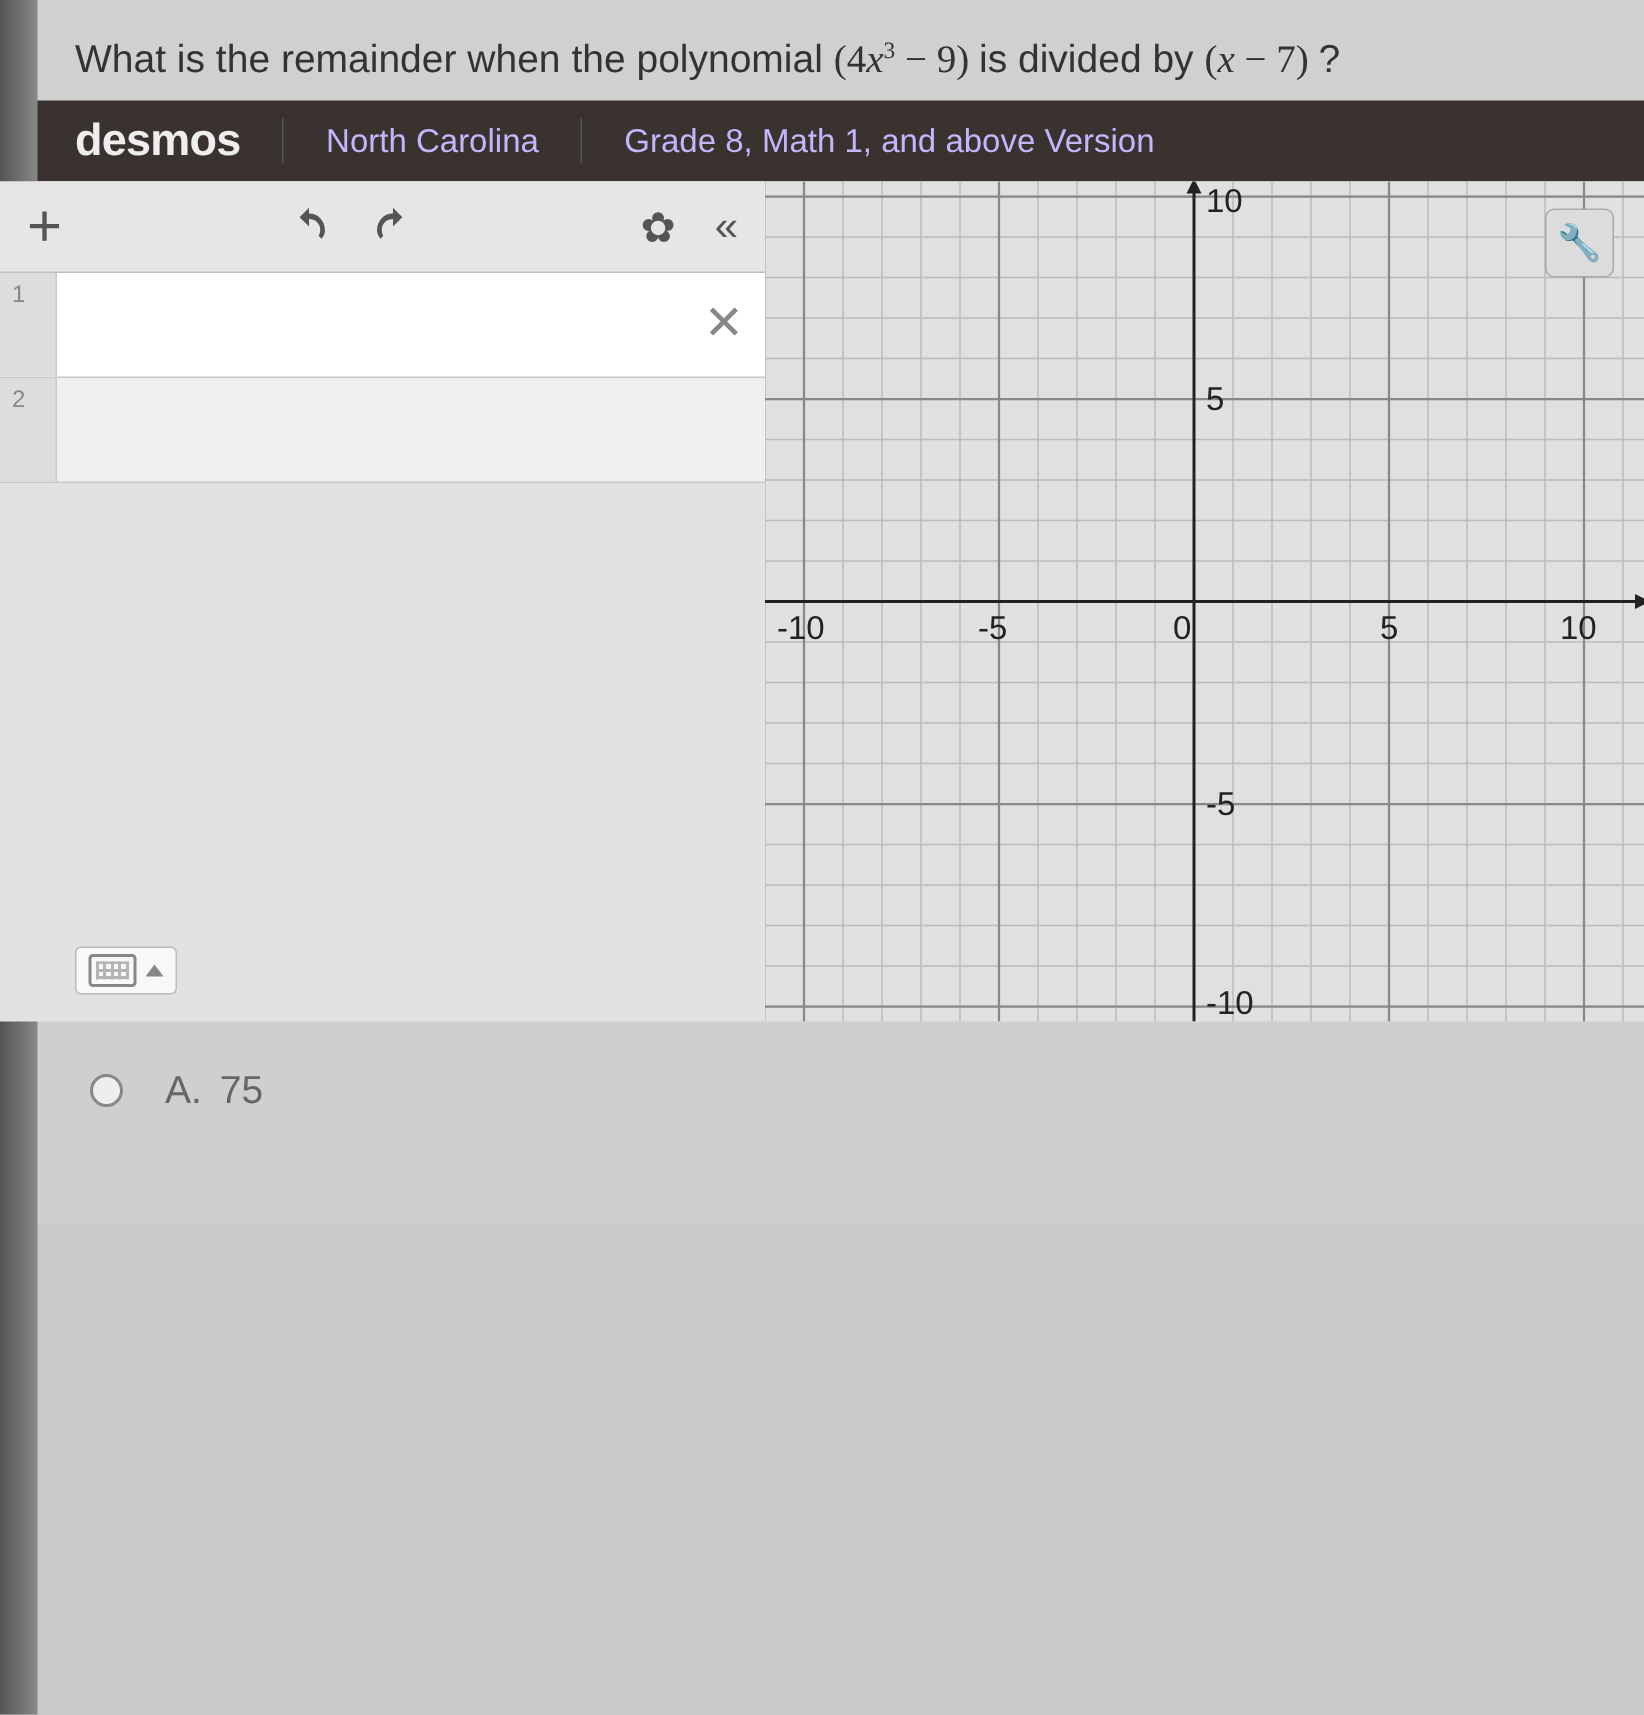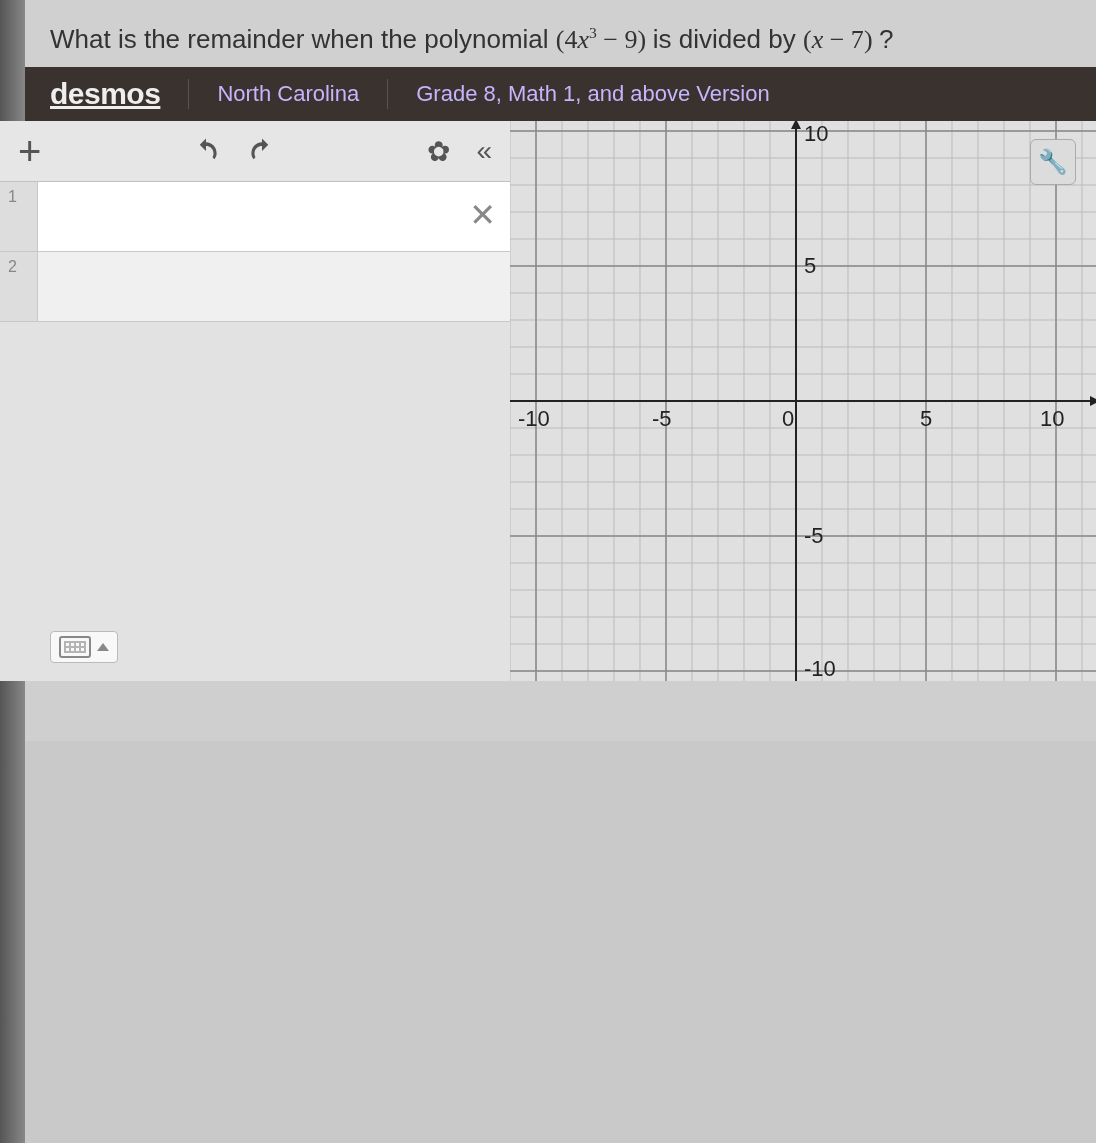--- a/index.html
+++ b/index.html
@@ -35,21 +35,20 @@
     color: #ddd;
     padding: 10px 30px 10px 50px;
     font-size: 24px;
     gap: 28px;
   }
   .desmos-logo {
     font-weight: 600;
     font-size: 30px;
     color: #eee;
     letter-spacing: -0.5px;
-    text-decoration: underline;
   }
   .desmos-context { color: #c4b5fd; font-size: 22px; }
   .divider { width: 1px; height: 30px; background: #555; }
   .work-area {
     display: flex;
     background: #e0e0e0;
   }
   .left-panel {
     width: 510px;
     background: #e2e2e3;
@@ -326,13 +325,19 @@
       <text class="tick-label" x="294" y="422">-5</text>
       <text class="tick-label" x="294" y="555">-10</text>
     </svg>
     <div class="wrench-btn">
       <span>🔧</span>
     </div>
   </div>
 </div>
 
 <div class="answers">
+  <div class="choice">
+    <span class="radio"></span>
+    <span class="choice-label">
+      <span class="letter">A.</span><span>75</span>
+    </span>
+  </div>
 </div>
 
 </body></html>

